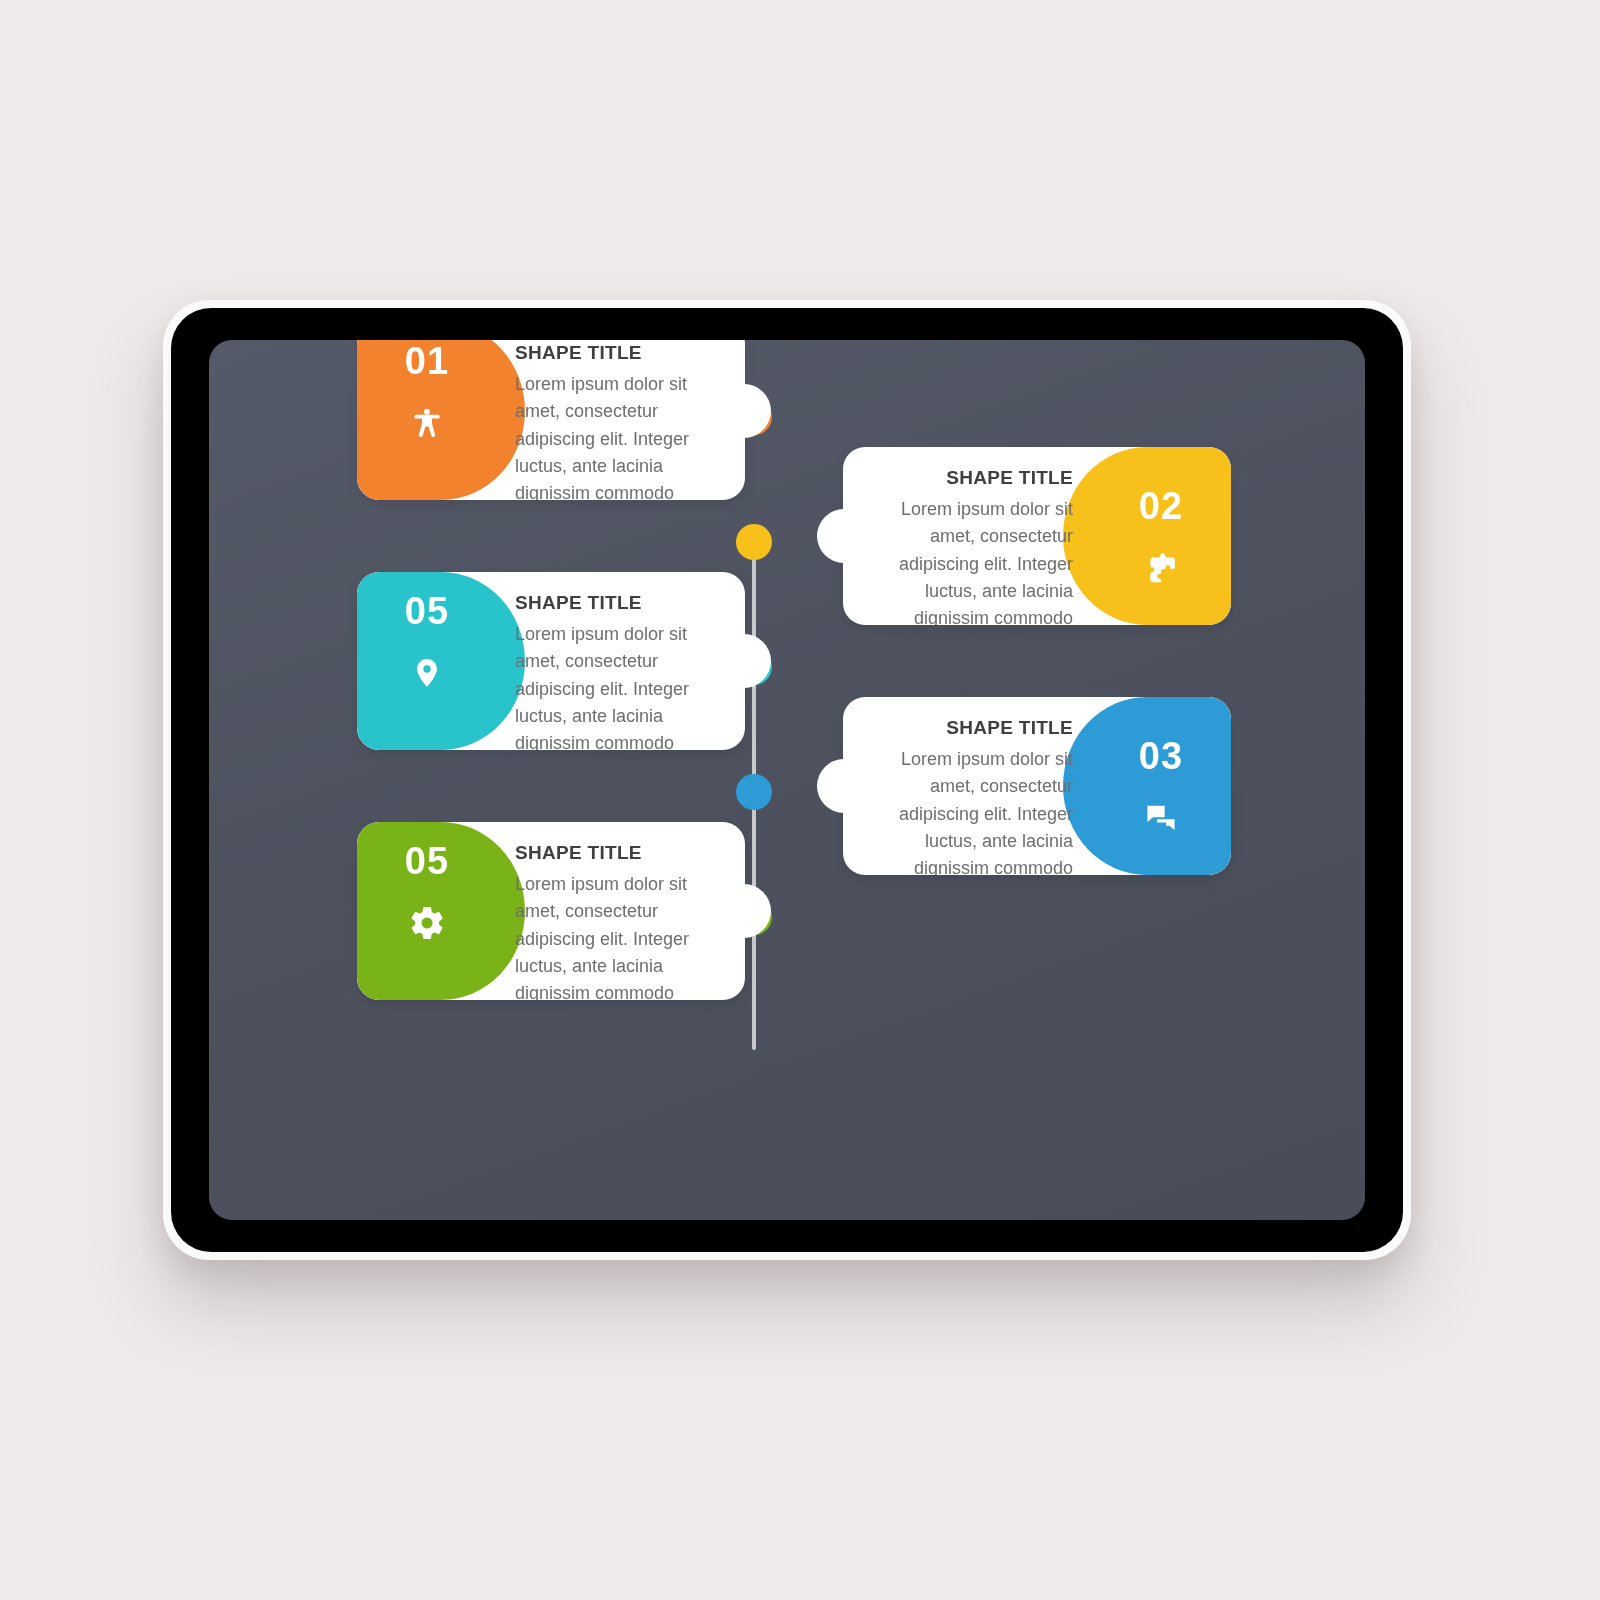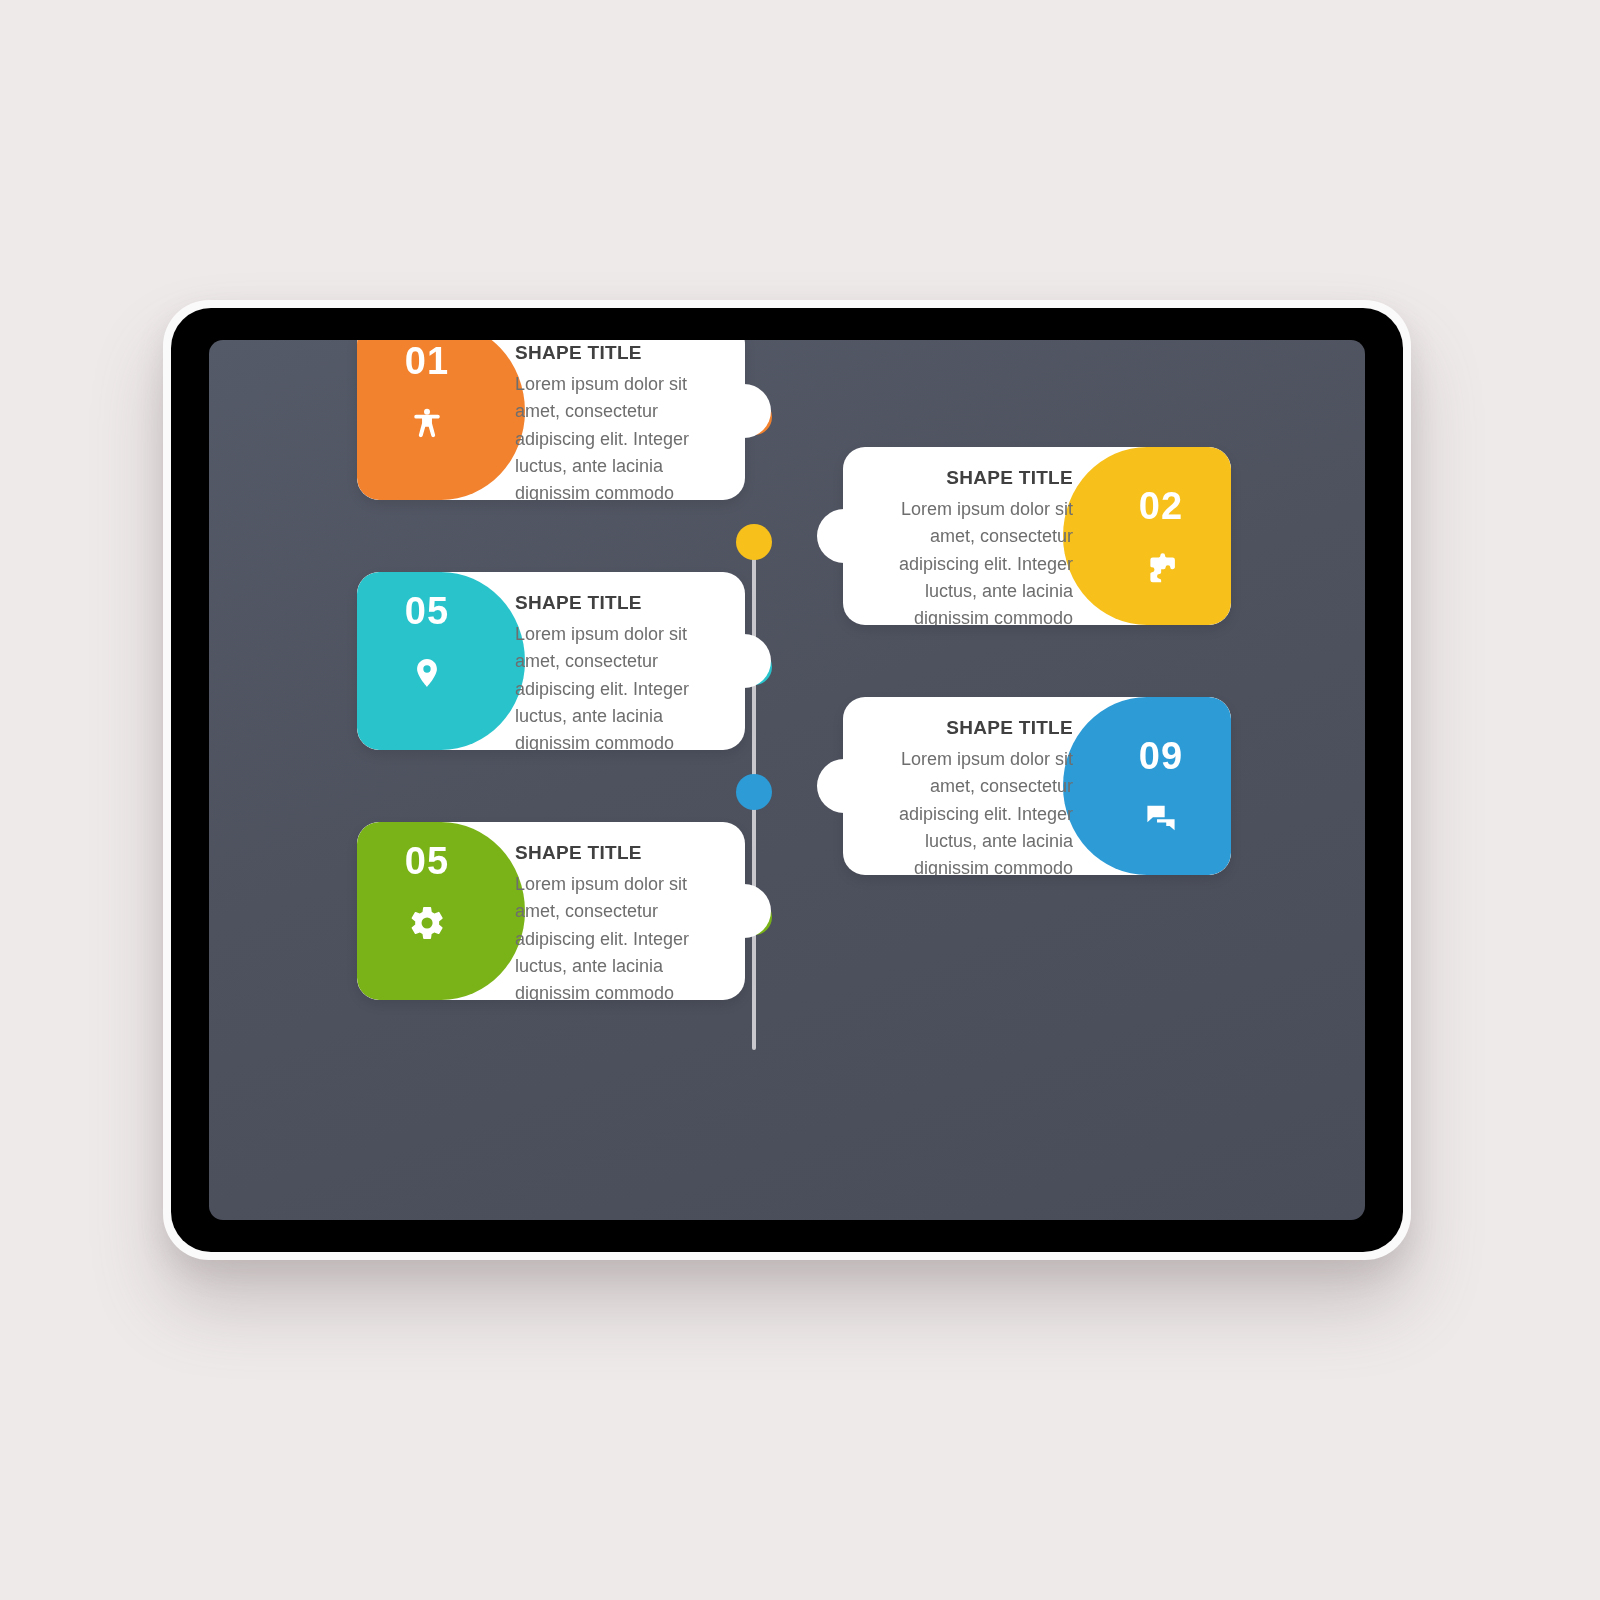--- a/index.html
+++ b/index.html
@@ -35,21 +35,21 @@
     bottom: 8px;
     background: #000000;
     border-radius: 40px;
   }
   #tablet-screen {
     position: absolute;
     left: 38px;
     top: 32px;
     right: 38px;
     bottom: 32px;
-    border-radius: 14px;
+    border-radius: 23px;
     background: linear-gradient(160deg, #555a68 0%, #4e525f 45%, #494d59 100%);
     overflow: hidden;
   }
 
   
   #slide-canvas {
     position: absolute;
     inset: 0;
   }
 
@@ -224,21 +224,21 @@
                 <div class="card-body">
                   <div class="card-title">SHAPE TITLE</div>
                   <div class="card-desc">Lorem ipsum dolor sit amet, consectetur adipiscing elit. Integer luctus, ante lacinia dignissim commodo</div>
                 </div>
               </div>
               <div class="notch"></div>
             </div>
             <div class="card right-card" style="left: 634px; top: 357px;">
               <div class="card-inner">
                 <div class="blob" style="background: rgb(44, 155, 214);"></div>
-                <div class="badge-num">09</div>
+                <div class="badge-num">03</div>
                 <div class="badge-icon"><svg class="icon-svg" width="34" height="34" viewBox="0 0 24 24" fill="#ffffff">
                     <path d="M2.4 3.4h12.2v8.1H6.3L2.4 15V3.4z"></path>
                     <path d="M9.2 12.9h12.4v7.8l-3.5-3.1h-2.4v-2.4H9.2v-2.3z"></path>
                   </svg></div>
                 <div class="card-body">
                   <div class="card-title">SHAPE TITLE</div>
                   <div class="card-desc">Lorem ipsum dolor sit amet, consectetur adipiscing elit. Integer luctus, ante lacinia dignissim commodo</div>
                 </div>
               </div>
               <div class="notch"></div>

